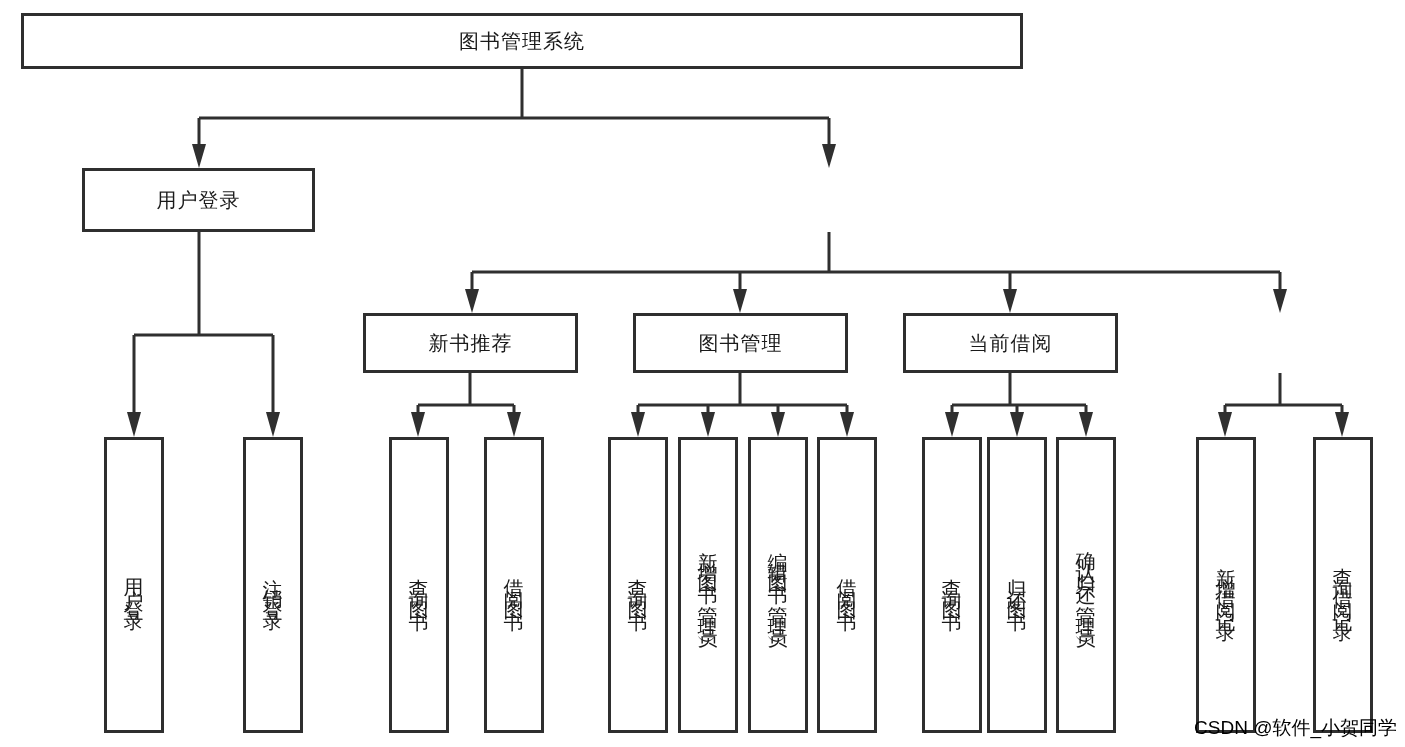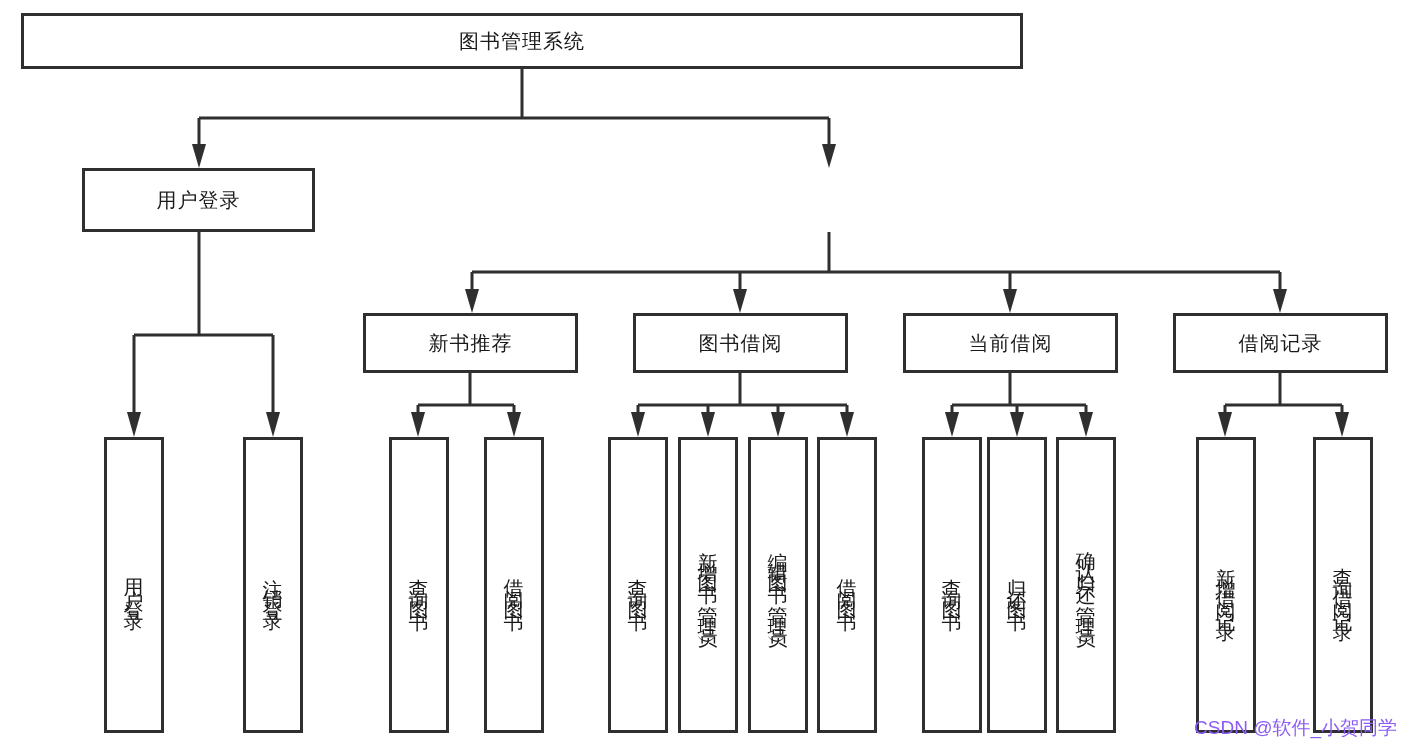--- a/index.html
+++ b/index.html
@@ -26,21 +26,21 @@
   }
   .leaf-1  { left:104px; }  .leaf-2  { left:243px; }
   .leaf-3  { left:389px; }  .leaf-4  { left:484px; }
   .leaf-5  { left:608px; }  .leaf-6  { left:678px; }
   .leaf-7  { left:748px; }  .leaf-8  { left:817px; }
   .leaf-9  { left:922px; }  .leaf-10 { left:987px; }
   .leaf-11 { left:1056px; } .leaf-12 { left:1196px; }
   .leaf-13 { left:1313px; }
   #watermark {
     position:absolute; right:8px; bottom:6px; font-size:19px;
-    color:#8b5cf6; white-space:nowrap;
+    color:#000000; white-space:nowrap;
   }
   .conn { stroke:#2f2f2f; stroke-width:3; fill:none; }
   .arrow { fill:#2f2f2f; stroke:none; }
 </style>
 </head>
 <body>
 
 <div id="canvas">
 
   <svg id="connector-svg" viewBox="0 0 1405 747" xmlns="http://www.w3.org/2000/svg" aria-hidden="true">
@@ -98,27 +98,24 @@
   </div>
 
   <div class="box l2a">
     <span class="hlabel">用户登录</span>
   </div>
 
   <div class="box l3 l3a">
     <span class="hlabel">新书推荐</span>
   </div>
   <div class="box l3 l3b">
-    <span class="hlabel">图书借阅</span>
+    <span class="hlabel">图书管理</span>
   </div>
   <div class="box l3 l3c">
     <span class="hlabel">当前借阅</span>
-  </div>
-  <div class="box l3 l3d">
-    <span class="hlabel">借阅记录</span>
   </div>
 
   <div class="box leaf leaf-1">
     <span class="vlabel">用户登录</span>
   </div>
   <div class="box leaf leaf-2">
     <span class="vlabel">注销登录</span>
   </div>
   <div class="box leaf leaf-3">
     <span class="vlabel">查询图书</span>

